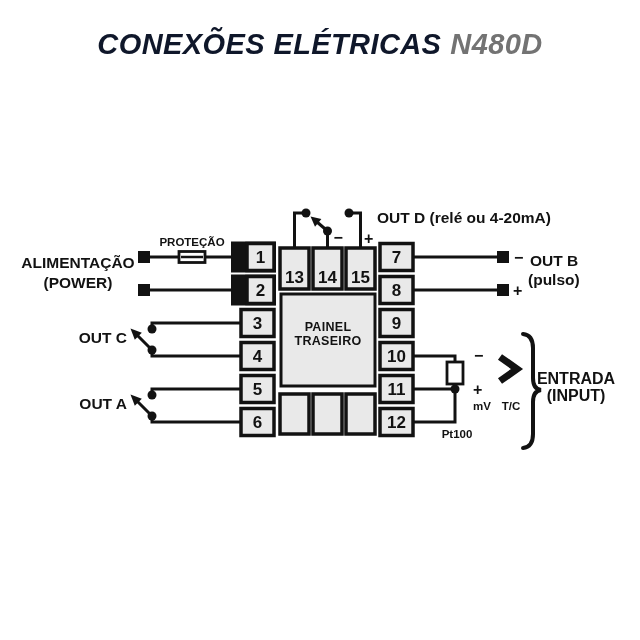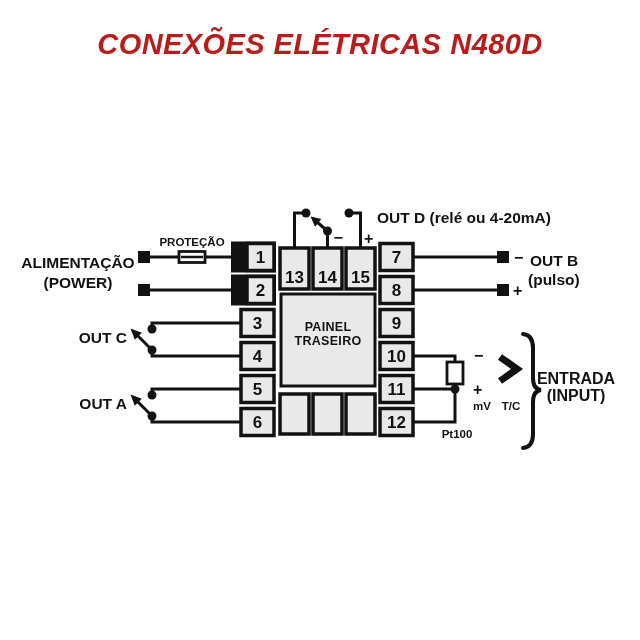--- a/index.html
+++ b/index.html
@@ -4,22 +4,22 @@
 <style>
   html,body{margin:0;padding:0;}
   body{
     width:640px;height:640px;background:#ffffff;position:relative;overflow:hidden;
     font-family:"Liberation Sans",sans-serif;
   }
   .title{
     position:absolute;top:28px;left:0;width:640px;text-align:center;
     font-style:italic;font-weight:700;font-size:29px;letter-spacing:.4px;white-space:nowrap;
   }
-  .title .t-accent{color:#b91c1c;text-align:center;}
-  .title .t-model{color:#b91c1c;margin-left:9px;}
+  .title .t-accent{color:#0f172a;text-align:center;}
+  .title .t-model{color:#737373;margin-left:9px;}
   svg{position:absolute;left:0;top:0;}
   .wire{stroke:#121212;stroke-width:3;fill:none;}
   .wire-thin{stroke:#121212;stroke-width:2.5;fill:none;}
   .tbox{fill:#E9E9E9;stroke:#121212;stroke-width:3.5;}
   .panelbox{fill:#E9E9E9;stroke:#121212;stroke-width:3;}
   .backing{fill:#121212;}
   .whitebox{fill:#ffffff;stroke:#121212;stroke-width:2.8;}
   .dot{fill:#121212;}
   .arrow{fill:#121212;}
   .sq{fill:#121212;}

